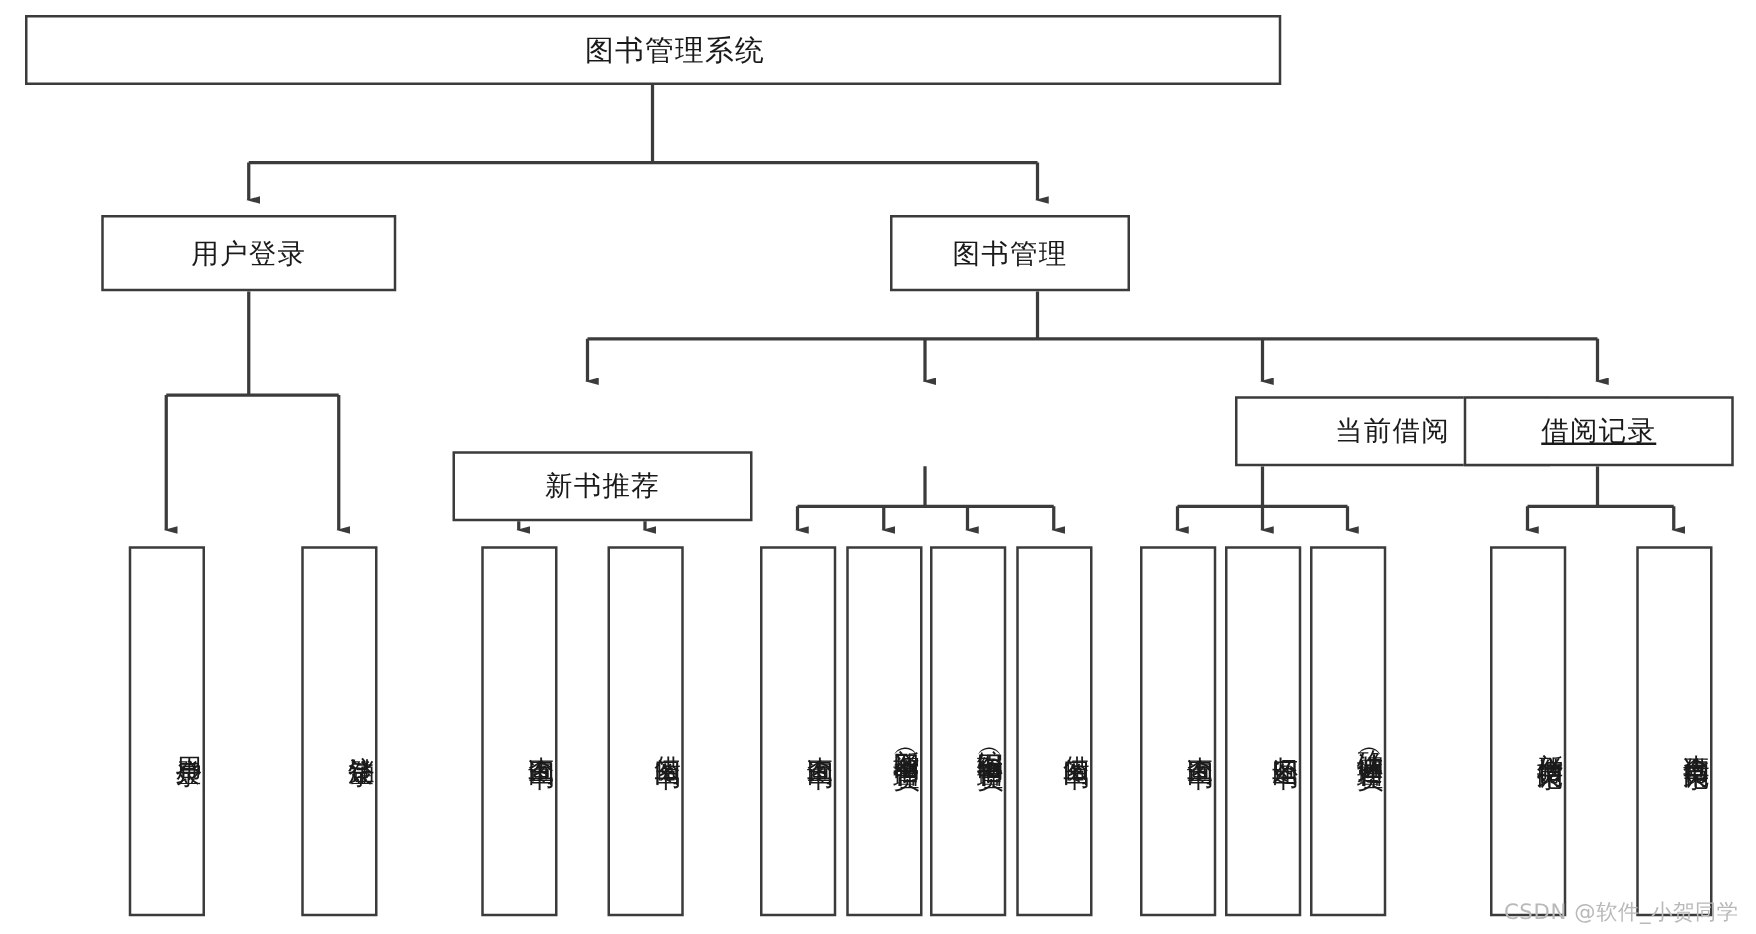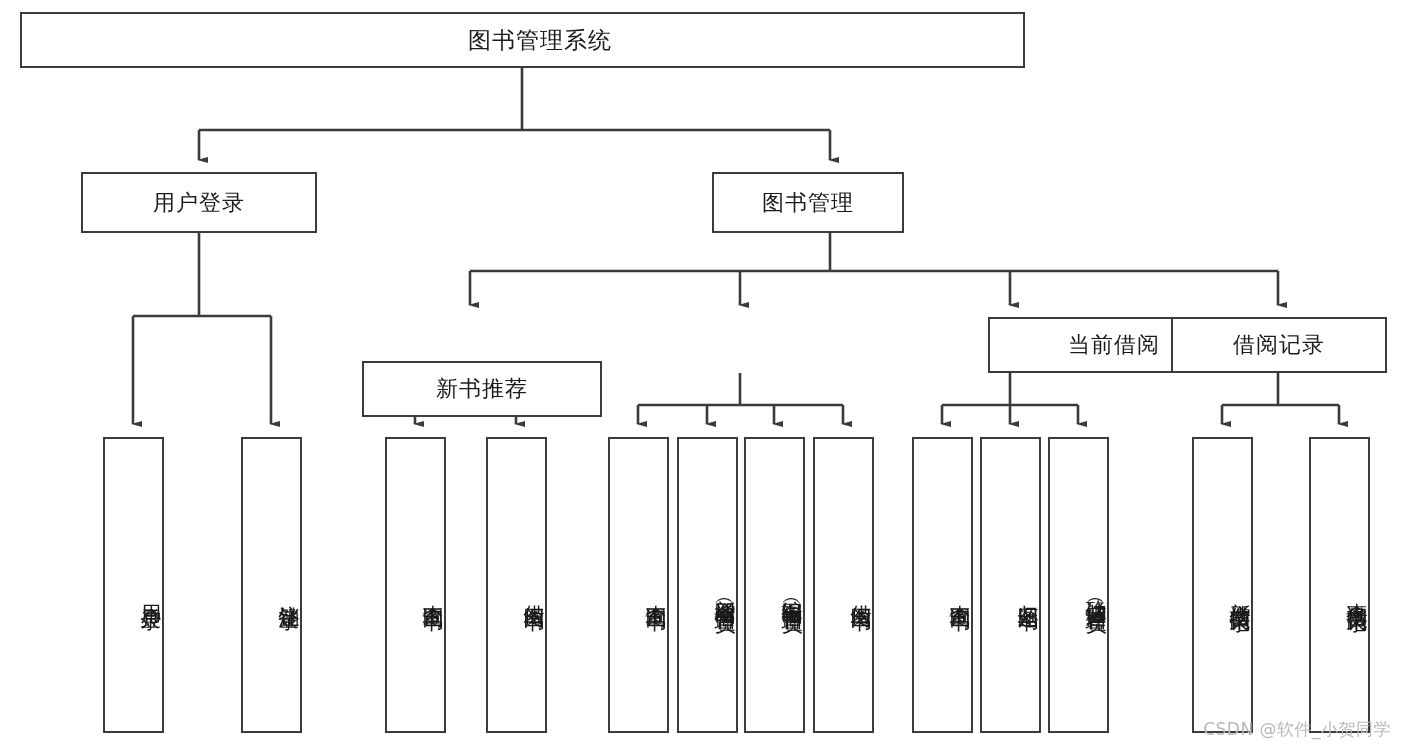--- a/index.html
+++ b/index.html
@@ -138,21 +138,21 @@
 
   <div class="node horiz" style="left:362px; top:317px; width:240px; height:56px;margin-top:44px;">
     <span class="lbl">新书推荐</span>
   </div>
 
 
   <div class="node horiz" style="left:952px; top:317px; width:252px; height:56px;margin-left:36px;">
     <span class="lbl">当前借阅</span>
   </div>
 
-  <div class="node horiz" style="left:1171px; top:317px; width:216px; height:56px;">
+  <div class="node horiz" style="left:1171px; top:317px; width:216px; height:56px;text-decoration:underline;">
     <span class="lbl">借阅记录</span>
   </div>
 
   <div class="node vert" style="left:103px; top:437px; width:61px; height:296px;">
     <span class="lbl">用户登录</span>
   </div>
 
   <div class="node vert" style="left:241px; top:437px; width:61px; height:296px;">
     <span class="lbl">注销登录</span>
   </div>

